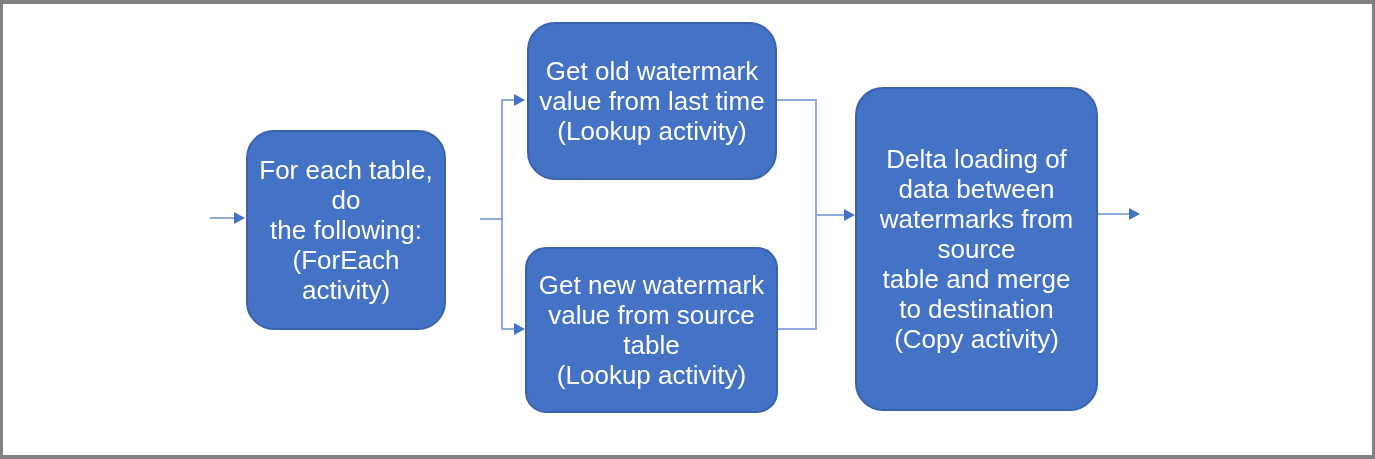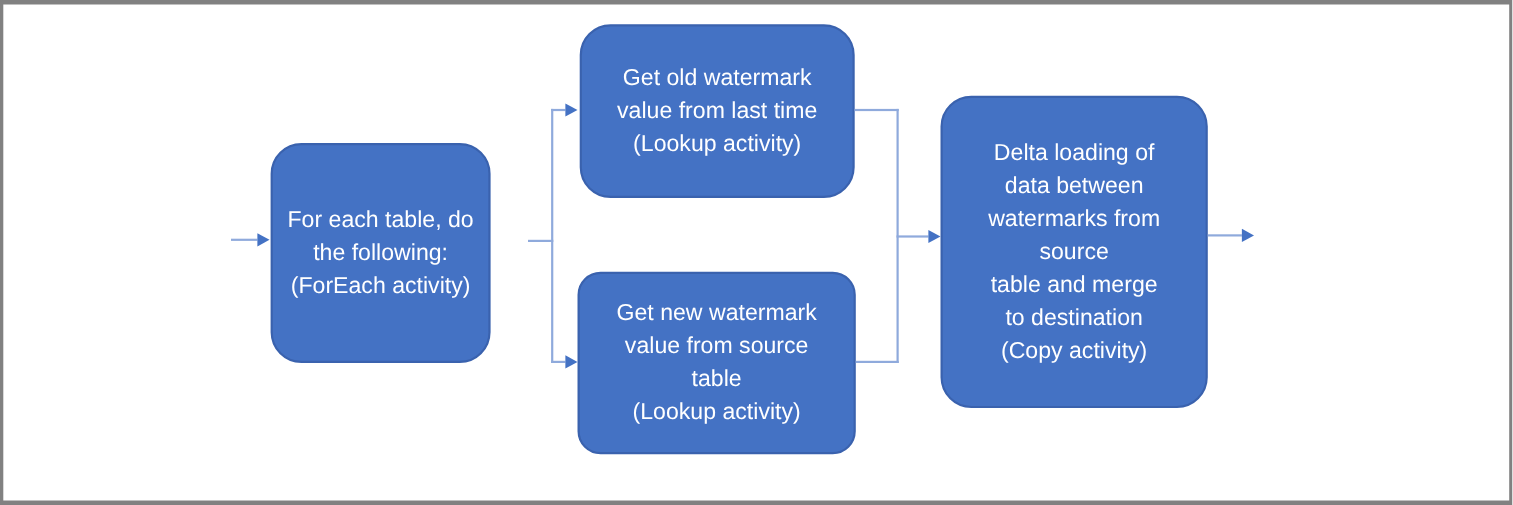--- a/index.html
+++ b/index.html
@@ -30,29 +30,29 @@
     box-sizing: border-box;
     background: var(--node-fill, #4472C4);
     border: 2px solid var(--node-border, #3a62ae);
     border-radius: 28px;
     color: var(--node-text, #ffffff);
     display: flex;
     align-items: center;
     justify-content: center;
     text-align: center;
     white-space: pre-line;
-    font-size: 21px;
+    font-size: 26px;
     line-height: 30px;
     padding: 4px 6px;
   }
   .n1 { left: 14px;   top: 128px; width: 196px; height: 187px; }
   .n2 { left: 246px;  top: 118px; width: 200px; height: 200px; margin-top: 12px; }
   .n3 { left: 527px;  top: 22px;  width: 250px; height: 158px; }
   .n4 { left: 525px;  top: 247px; width: 253px; height: 166px; border-radius: 21px; }
-  .n5 { left: 855px;  top: 87px;  width: 243px; height: 284px; }
+  .n5 { left: 855px;  top: 87px;  width: 243px; height: 324px; }
   .n6 { left: 1140px; top: 82px;  width: 217px; height: 265px; }
 
   .hline {
     position: absolute;
     height: 2px;
     background: var(--connector, #8faadc);
   }
   .vline {
     position: absolute;
     width: 2px;

